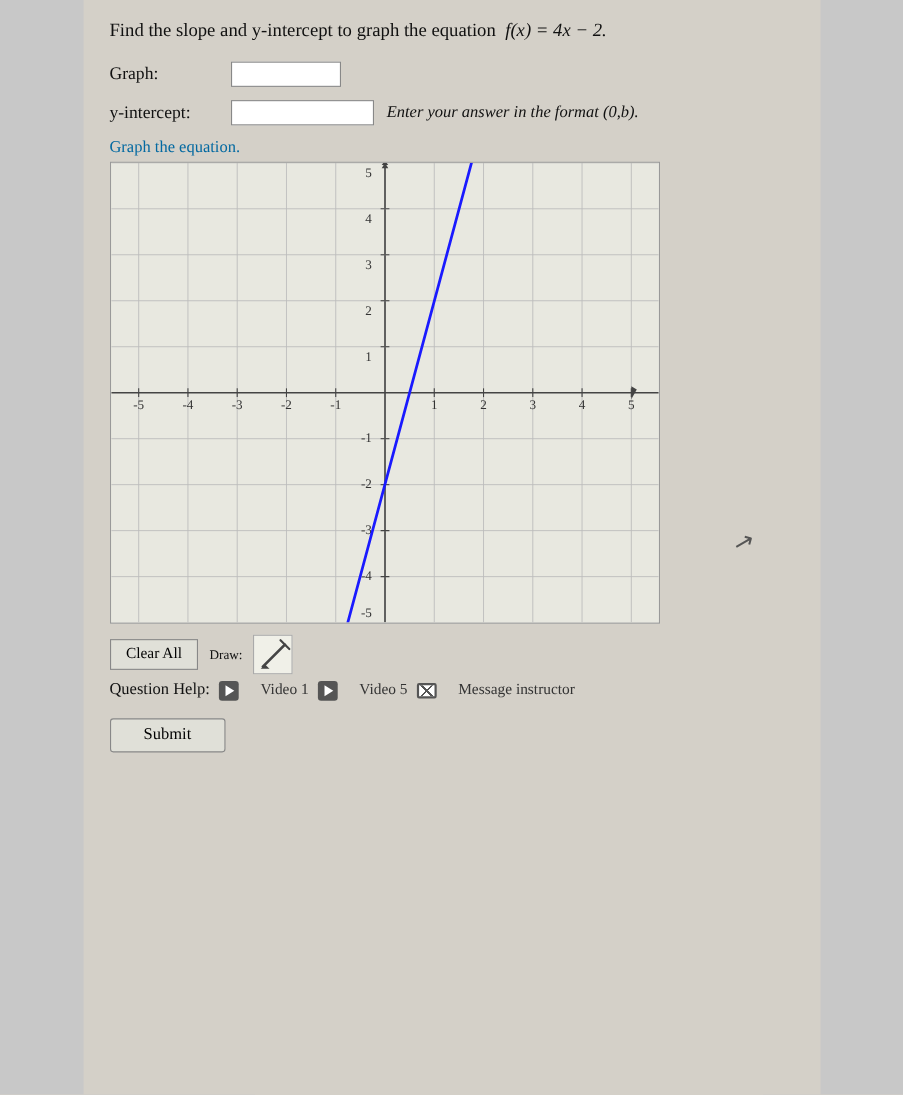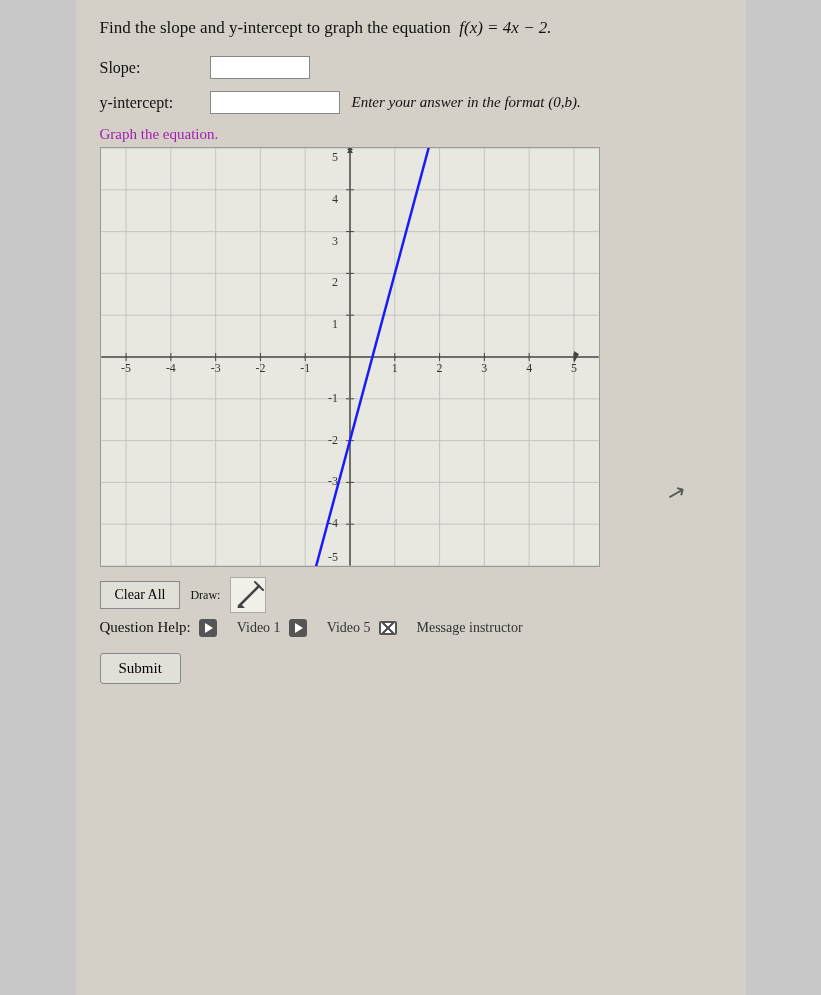--- a/index.html
+++ b/index.html
@@ -48,21 +48,21 @@
     .input-row .hint {
       margin-left: 12px;
       font-size: 15px;
       color: #111;
       font-family: Georgia, serif;
       font-style: italic;
     }
     .graph-instructions {
       font-size: 15px;
       margin-bottom: 4px;
-      color: #a21caf;
+      color: #0369a1;
     }
     .graph-area {
       position: relative;
       width: 500px;
       margin: 0 0 10px 0;
     }
     .graph-canvas {
       width: 500px;
       height: 420px;
       background: #e8e8e0;
@@ -155,21 +155,21 @@
       width: 100%; height: 100%;
       background: linear-gradient(135deg, transparent 45%, #555 45%, #555 55%, transparent 55%),
                   linear-gradient(225deg, transparent 45%, #555 45%, #555 55%, transparent 55%);
     }
     .submit-btn {
       position: absolute;
       bottom: 18px;
       left: 24px;
       background: #e0e0d8;
       border: 1px solid #888;
-      padding: 6px 18px;
+      padding: 6px 30px;
       font-size: 15px;
       cursor: pointer;
       font-family: Georgia, serif;
       border-radius: 3px;
     }
     .cursor-arrow {
       position: absolute;
       right: 60px;
       top: 480px;
       font-size: 22px;
@@ -183,21 +183,21 @@
 <div class="page">
 
   <div class="equation-title">
     <span>Find the slope and y-intercept to graph the equation</span>
     <span style="font-style:italic; font-family:'Times New Roman',serif;">
       &nbsp;<i>f</i>(<i>x</i>) = 4<i>x</i> − 2.
     </span>
   </div>
 
   <div class="input-row">
-    <label>Slope:</label>
+    <label>Graph:</label>
     <input type="text" value="" style="">
   </div>
 
   <div class="input-row">
     <label>y-intercept:</label>
     <input type="text" value="" style="width: 130px;">
     <span class="hint">Enter your answer in the format (0,b).</span>
   </div>
 
   <div class="graph-instructions">Graph the equation.</div>

